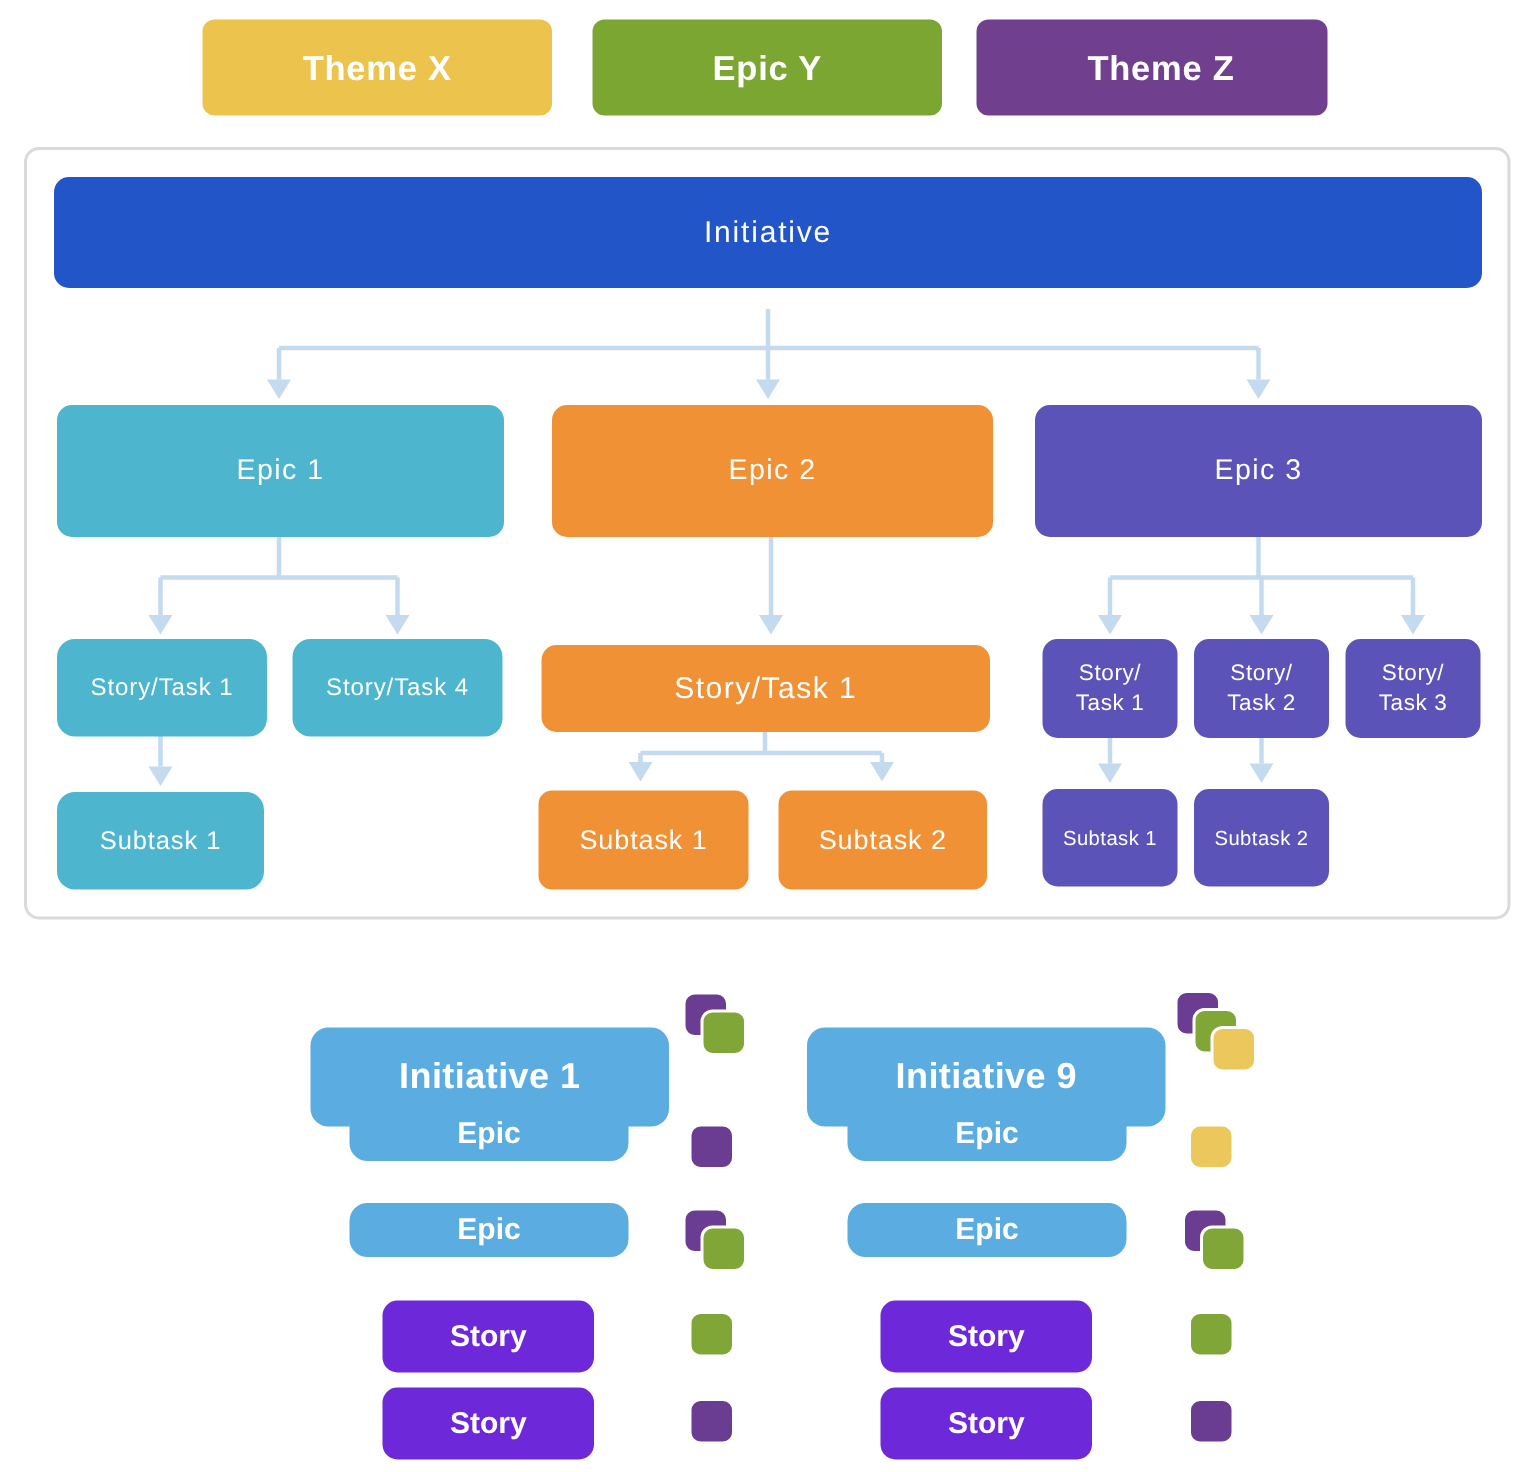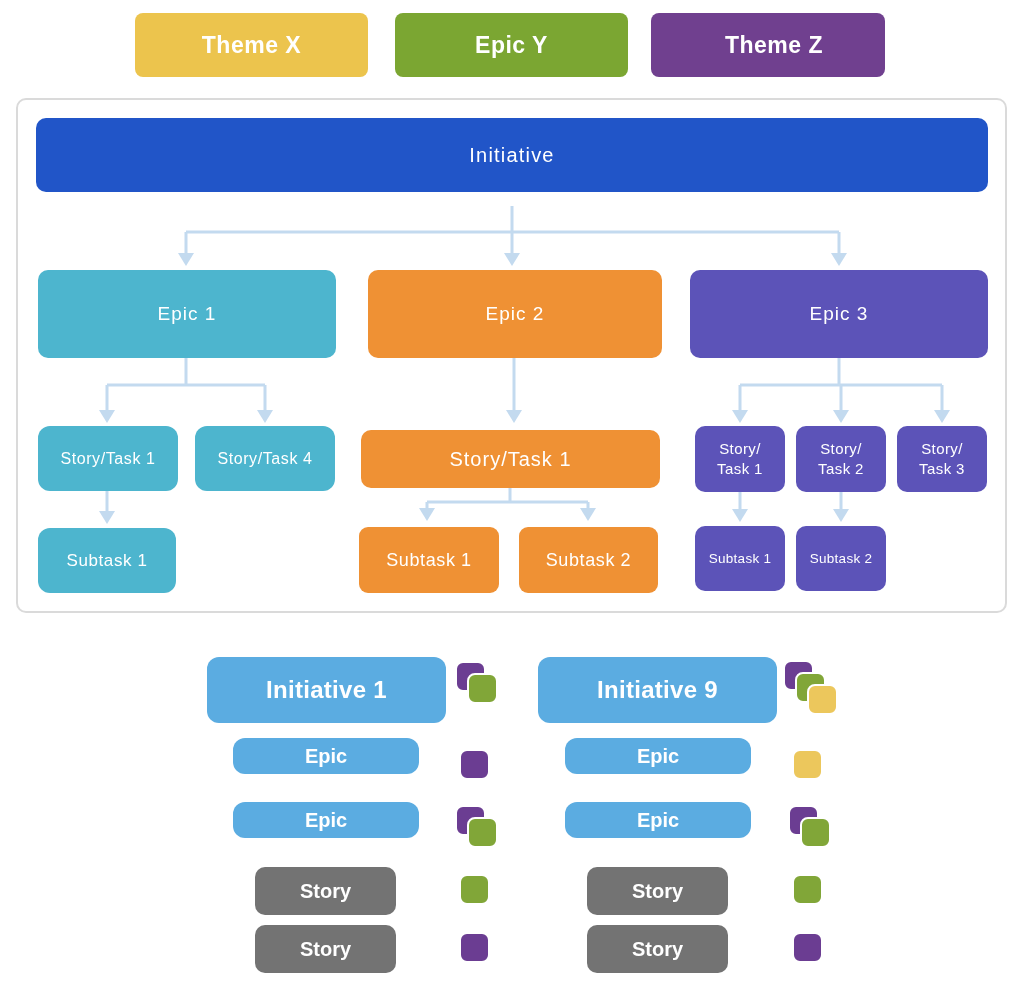--- a/index.html
+++ b/index.html
@@ -34,25 +34,25 @@
 
   .ps{top:426px;height:66px;border-radius:10px;background:#5C53B8;font-size:15px;line-height:20px;letter-spacing:0.4px;flex-direction:column;}
   .ps1{left:695px;width:90px;}
   .ps2{left:796px;width:90px;}
   .ps3{left:897px;width:90px;}
   .psub{top:526px;height:65px;border-radius:10px;background:#5C53B8;font-size:13.5px;letter-spacing:0.3px;}
   .psub1{left:695px;width:90px;}
   .psub2{left:796px;width:90px;}
 
   
-  .binit{width:239px;height:66px;border-radius:12px;background:#5BACE1;font-weight:700;font-size:24px;letter-spacing:0.3px;}
+  .binit{width:239px;height:66px;border-radius:12px;background:#5BACE1;font-weight:700;font-size:24px;letter-spacing:0.3px;margin-top:28px;}
   .binit1{left:207px;top:657px;}
   .binit2{left:538px;top:657px;}
   .bepic{width:186px;height:36px;border-radius:12px;background:#5BACE1;font-weight:700;font-size:20px;}
-  .bstory{width:141px;height:48px;border-radius:10px;background:#737373;font-weight:700;font-size:20px;}
+  .bstory{width:141px;height:48px;border-radius:10px;background:#6d28d9;font-weight:700;font-size:20px;}
   .c1e{left:233px;} .c1s{left:255px;}
   .c2e{left:565px;} .c2s{left:587px;}
   .r1{top:738px;} .r2{top:802px;} .r3{top:867px;} .r4{top:925px;}
 
   .tags{position:absolute;width:60px;height:60px;}
   .tag{position:absolute;width:31px;height:31px;border-radius:8px;border:2px solid #ffffff;box-sizing:border-box;}
   .tag-purple{background:#6B3D92;}
   .tag-green{background:#81A638;}
   .tag-yellow{background:#ECC75C;}
   .tg-i1{left:455px;top:661px;}

